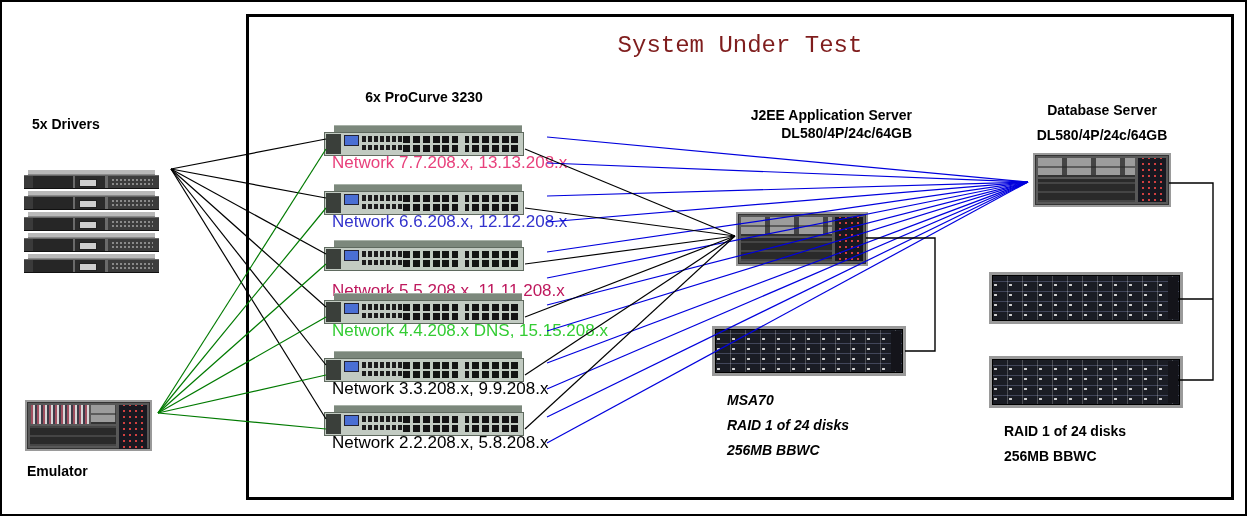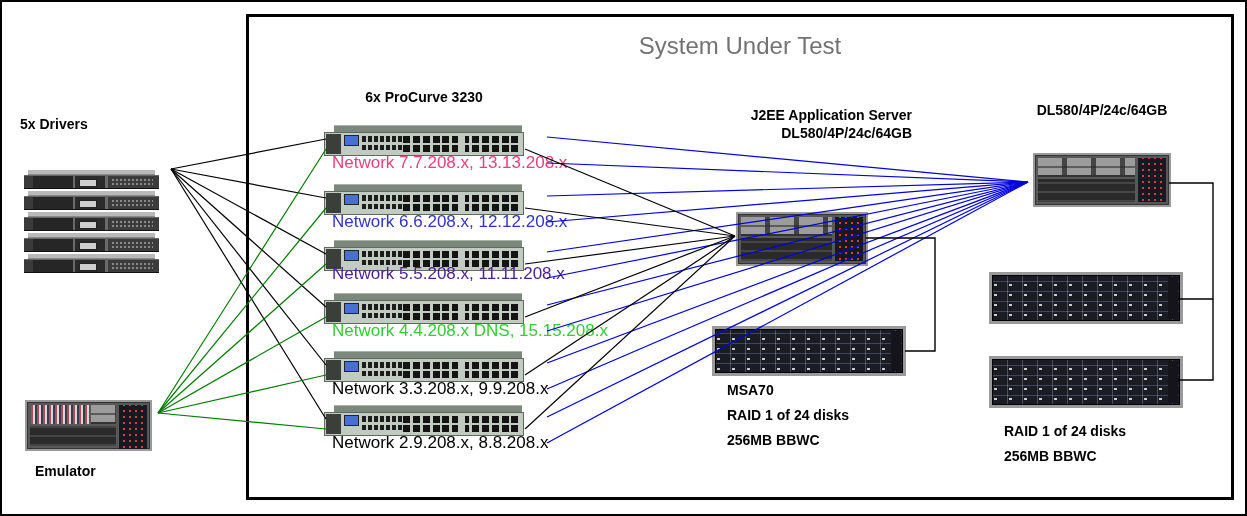--- a/index.html
+++ b/index.html
@@ -6,30 +6,30 @@
   #canvas{
     position:relative; width:1247px; height:516px;
     background:#fff; border:2px solid #000; box-sizing:border-box;
     font-family:"Liberation Sans", sans-serif; overflow:hidden;
   }
   .abs{position:absolute;}
   
   #sut-box{left:244px; top:12px; width:988px; height:486px;
     border:3px solid #000; box-sizing:border-box;}
   #sut-title{left:244px; top:30px; width:988px; text-align:center;
-    font-family:Liberation Sans, sans-serif; font-size:24px; color:#737373;}
+    font-family:Liberation Mono, monospace; font-size:24px; color:#7f1d1d;}
   
   .h-bold{font-weight:bold; font-size:14px; color:#000; line-height:20px; white-space:nowrap;}
-  #drivers-label{left:18px; top:112px;}
+  #drivers-label{left:30px; top:112px;}
   #emulator-label{left:25px; top:455px;}
-  #emulator-label div{line-height:28px;margin-left:8px;}
+  #emulator-label div{line-height:28px;}
   #switch-heading{left:322px; top:85px; width:200px; text-align:center;}
   #app-heading{left:690px; top:104px; width:220px; text-align:right; line-height:18px;}
   #db-heading{left:1000px; top:96px; width:200px; text-align:center; line-height:25px;}
-  #app-storage-label{left:725px; top:376px;}
+  #app-storage-label{left:725px; top:386px;font-style:italic;}
   #app-storage-label div, #db-storage-label div{line-height:25px;}
   #db-storage-label{left:1002px; top:417px;}
   .net-label{font-size:17px; line-height:18px; white-space:nowrap; left:330px;}
   
   .dl360{left:22px; width:135px; height:20px;}
   .dl360 .top{position:absolute; left:4px; right:4px; top:0; height:5px; background:#b9b9b9;
     box-shadow:inset 0 -1px 0 #8a8a8a;}
   .dl360 .face{position:absolute; left:0; right:0; top:5px; height:14px; background:#474747;
     background-image:
       linear-gradient(90deg,#3a3a3a 0 9px,#262626 9px 36%,#6a6a6a 36% 38%,#2b2b2b 38% 60%,#6a6a6a 60% 62%,#3c3c3c 62% 100%);
@@ -169,21 +169,21 @@
         <div class="top"></div>
         <div class="face"></div>
         <div class="logo"></div>
         <div class="chip"></div>
         <div class="mini1"></div>
         <div class="mini2"></div>
         <div class="uplink"></div>
         <div class="console"></div>
         <div class="ports"></div>
       </div>
-      <div class="abs net-label" style="top: 263px; color: #4c1d95;">Network 5.5.208.x, 11.11.208.x</div>
+      <div class="abs net-label" style="top: 280px; color: #be185d;">Network 5.5.208.x, 11.11.208.x</div>
       <div class="abs procurve" style="top: 291px;">
         <div class="top"></div>
         <div class="face"></div>
         <div class="logo"></div>
         <div class="chip"></div>
         <div class="mini1"></div>
         <div class="mini2"></div>
         <div class="uplink"></div>
         <div class="console"></div>
         <div class="ports"></div>
@@ -205,40 +205,41 @@
         <div class="top"></div>
         <div class="face"></div>
         <div class="logo"></div>
         <div class="chip"></div>
         <div class="mini1"></div>
         <div class="mini2"></div>
         <div class="uplink"></div>
         <div class="console"></div>
         <div class="ports"></div>
       </div>
-      <div class="abs net-label" style="top: 432px; color: rgb(0, 0, 0);">Network 2.9.208.x, 8.8.208.x</div>
+      <div class="abs net-label" style="top: 432px; color: rgb(0, 0, 0);">Network 2.2.208.x, 5.8.208.x</div>
     </div>
 
   <div class="abs h-bold" id="app-heading">
     <div>J2EE Application Server</div>
     <div>DL580/4P/24c/64GB</div>
   </div>
   <div class="abs dl580" id="app-server-img">
     <div class="modules"></div>
       <div class="iopanel"></div>
       <div class="lower"></div>
   </div>
   <div class="abs msa70" id="app-msa-img"></div>
   <div class="abs h-bold" id="app-storage-label">
     <div>MSA70</div>
     <div>RAID 1 of 24 disks</div>
     <div>256MB BBWC</div>
   </div>
 
   <div class="abs h-bold" id="db-heading">
+    <div>Database Server</div>
     <div>DL580/4P/24c/64GB</div>
   </div>
   <div class="abs dl580" id="db-server-img">
     <div class="modules"></div>
       <div class="iopanel"></div>
       <div class="lower"></div>
   </div>
   <div class="abs msa70" id="db-msa1-img"></div>
   <div class="abs msa70" id="db-msa2-img"></div>
   <div class="abs h-bold" id="db-storage-label">

